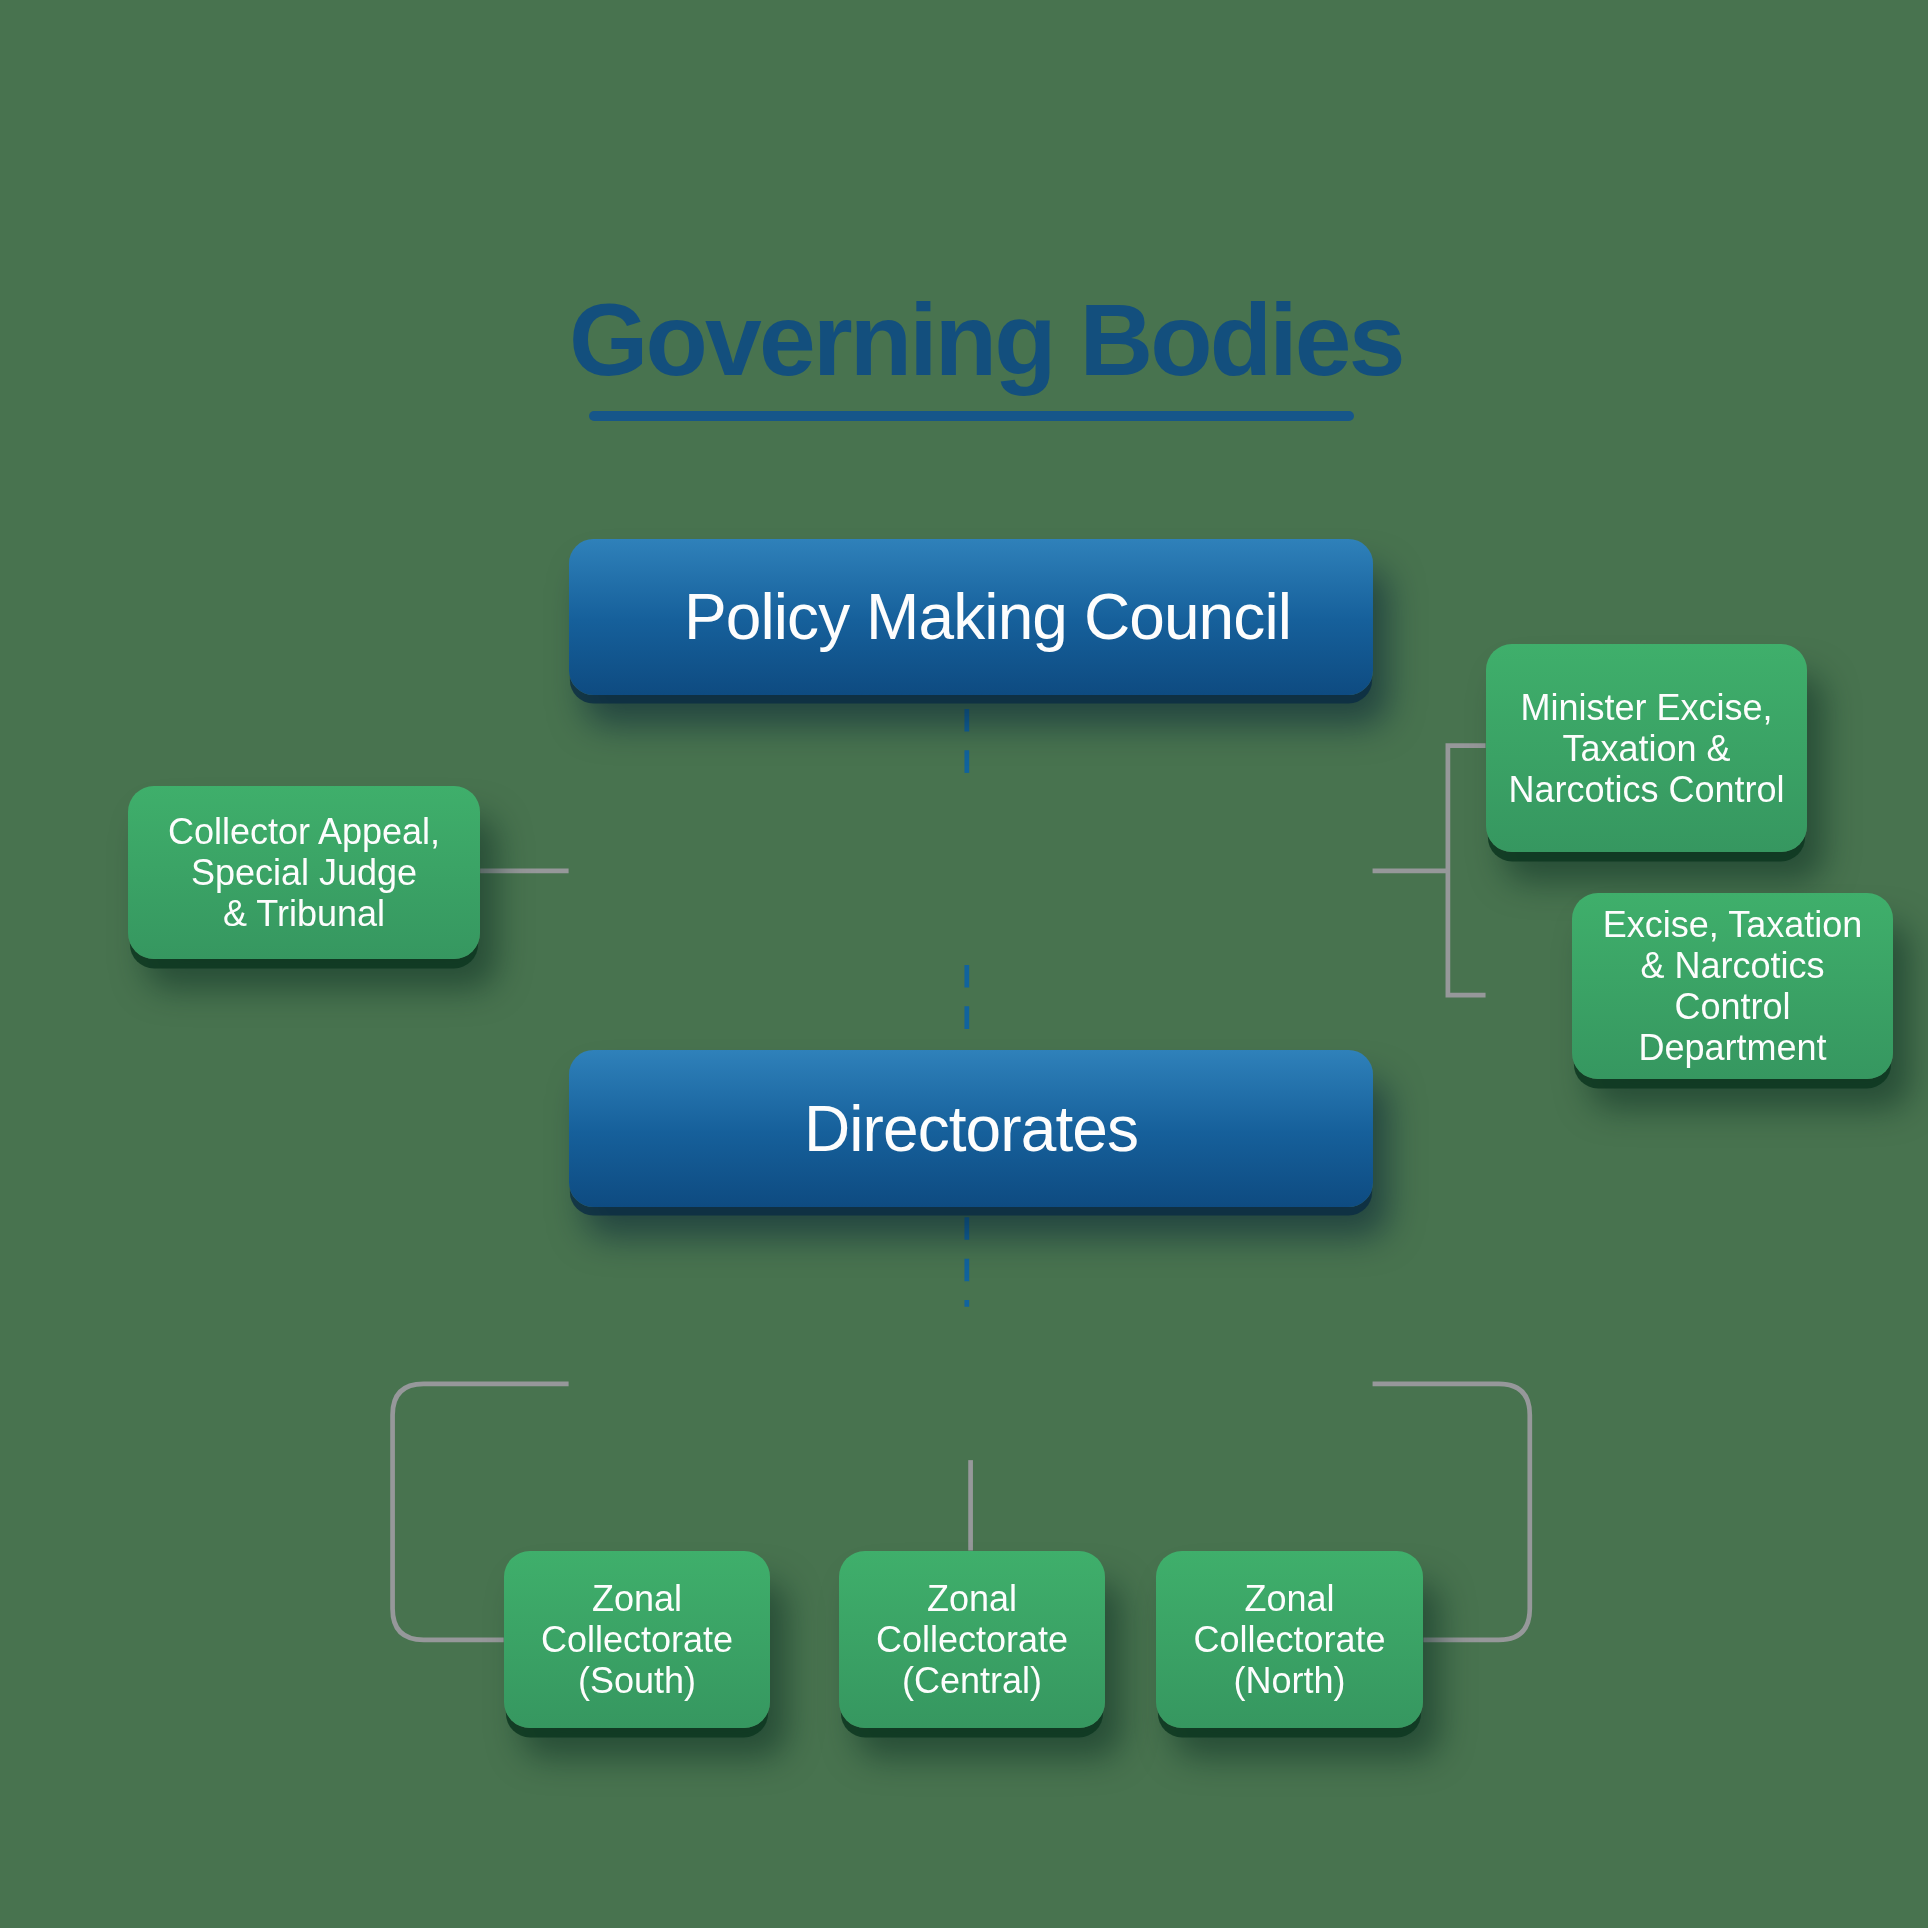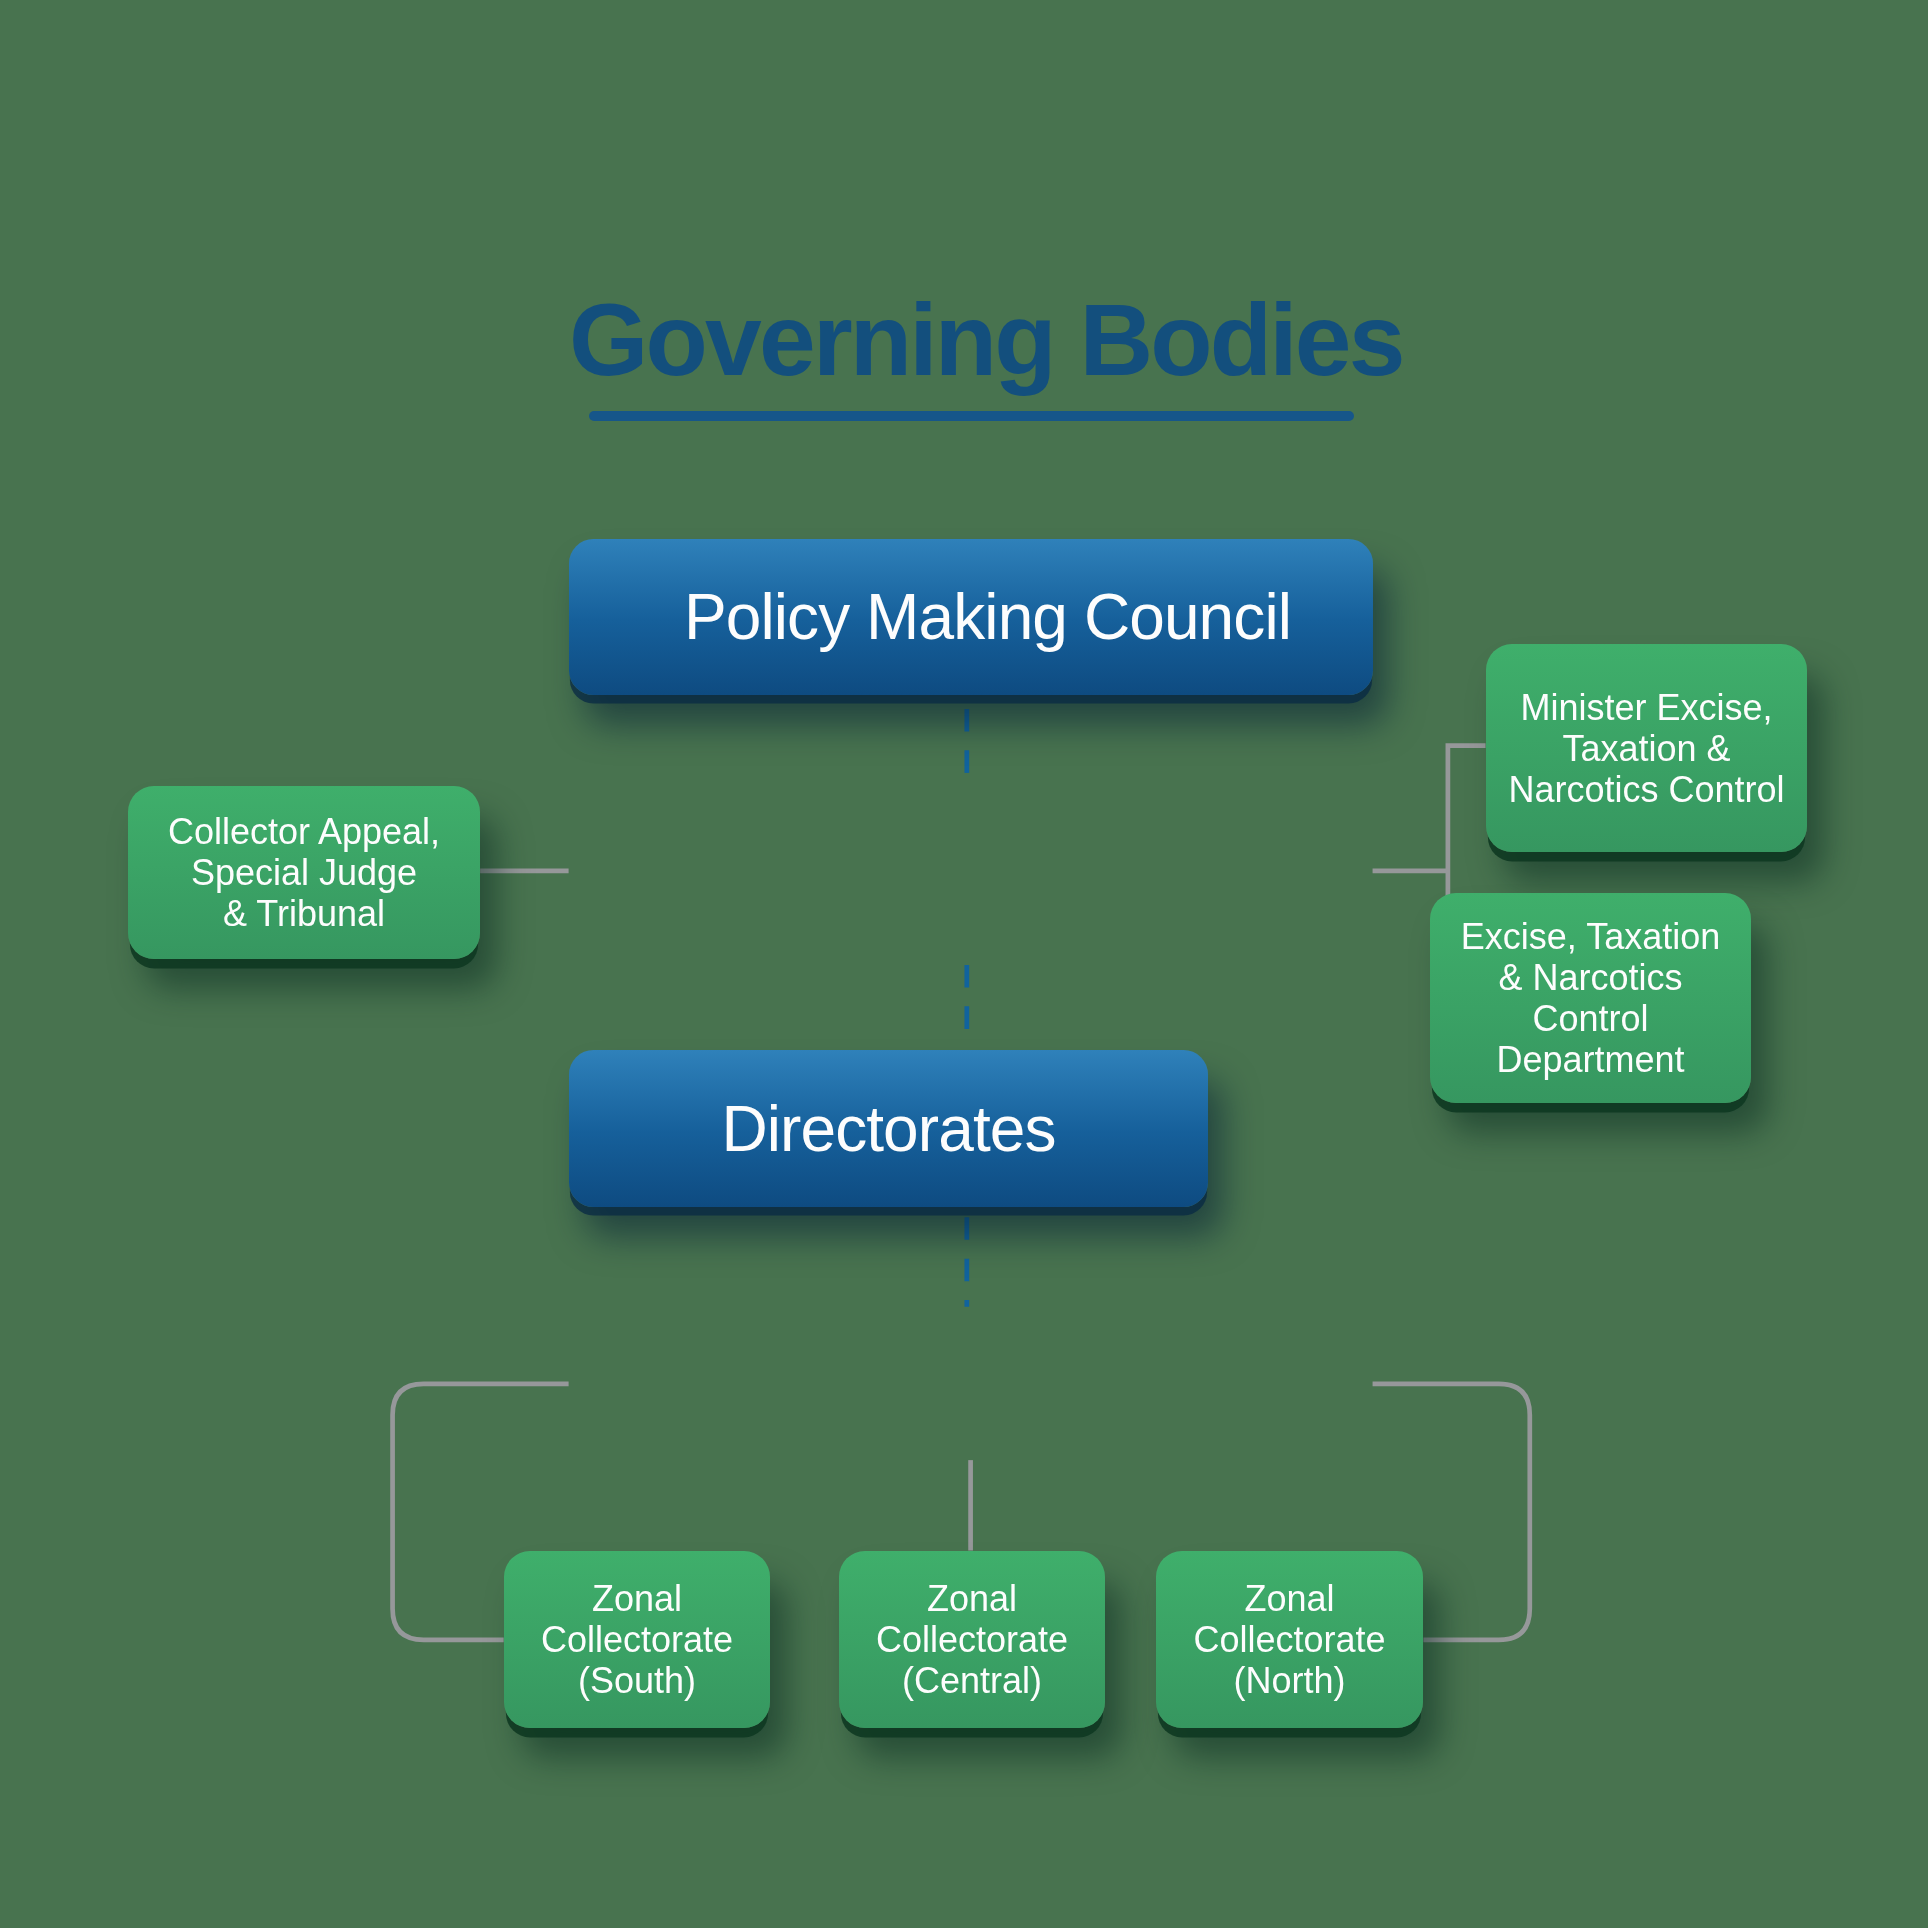--- a/index.html
+++ b/index.html
@@ -29,25 +29,25 @@
   }
   .node.green{
     background:linear-gradient(180deg,#3FAF6B 0%,#369760 100%);
     border-radius:26px;
     box-shadow:0 11.3px 0 -1.9px rgba(14,56,33,0.88), 17px 30px 32px rgba(8,42,32,0.5);
     font-size:36px;line-height:41px;
   }
   
   .n-policy      {left:569px;  top:539px;  width:804px; height:156px;padding-left:33px;}
   .n-authority   {left:569px;  top:793px;  width:804px; height:156px;}
-  .n-directorates{left:569px;  top:1050px; width:639px; height:157px;}
+  .n-directorates{left:569px;  top:1050px; width:804px; height:157px;}
   .n-provincial  {left:569px;  top:1307px; width:804px; height:153px;}
   .n-collector   {left:128px;  top:786px;  width:352px; height:173px;}
   .n-minister    {left:1486px; top:644px;  width:321px; height:208px;}
-  .n-department  {left:1430px; top:893px;  width:321px; height:210px;}
+  .n-department  {left:1572px; top:893px;  width:321px; height:186px;}
   .n-south       {left:504px;  top:1551px; width:266px; height:177px;}
   .n-central     {left:839px;  top:1551px; width:266px; height:177px;}
   .n-north       {left:1156px; top:1551px; width:267px; height:177px;}
   svg.connectors{position:absolute;left:0;top:0;width:1928px;height:1928px;pointer-events:none;}
 </style>
 </head>
 <body>
 
 <div class="canvas">
 

